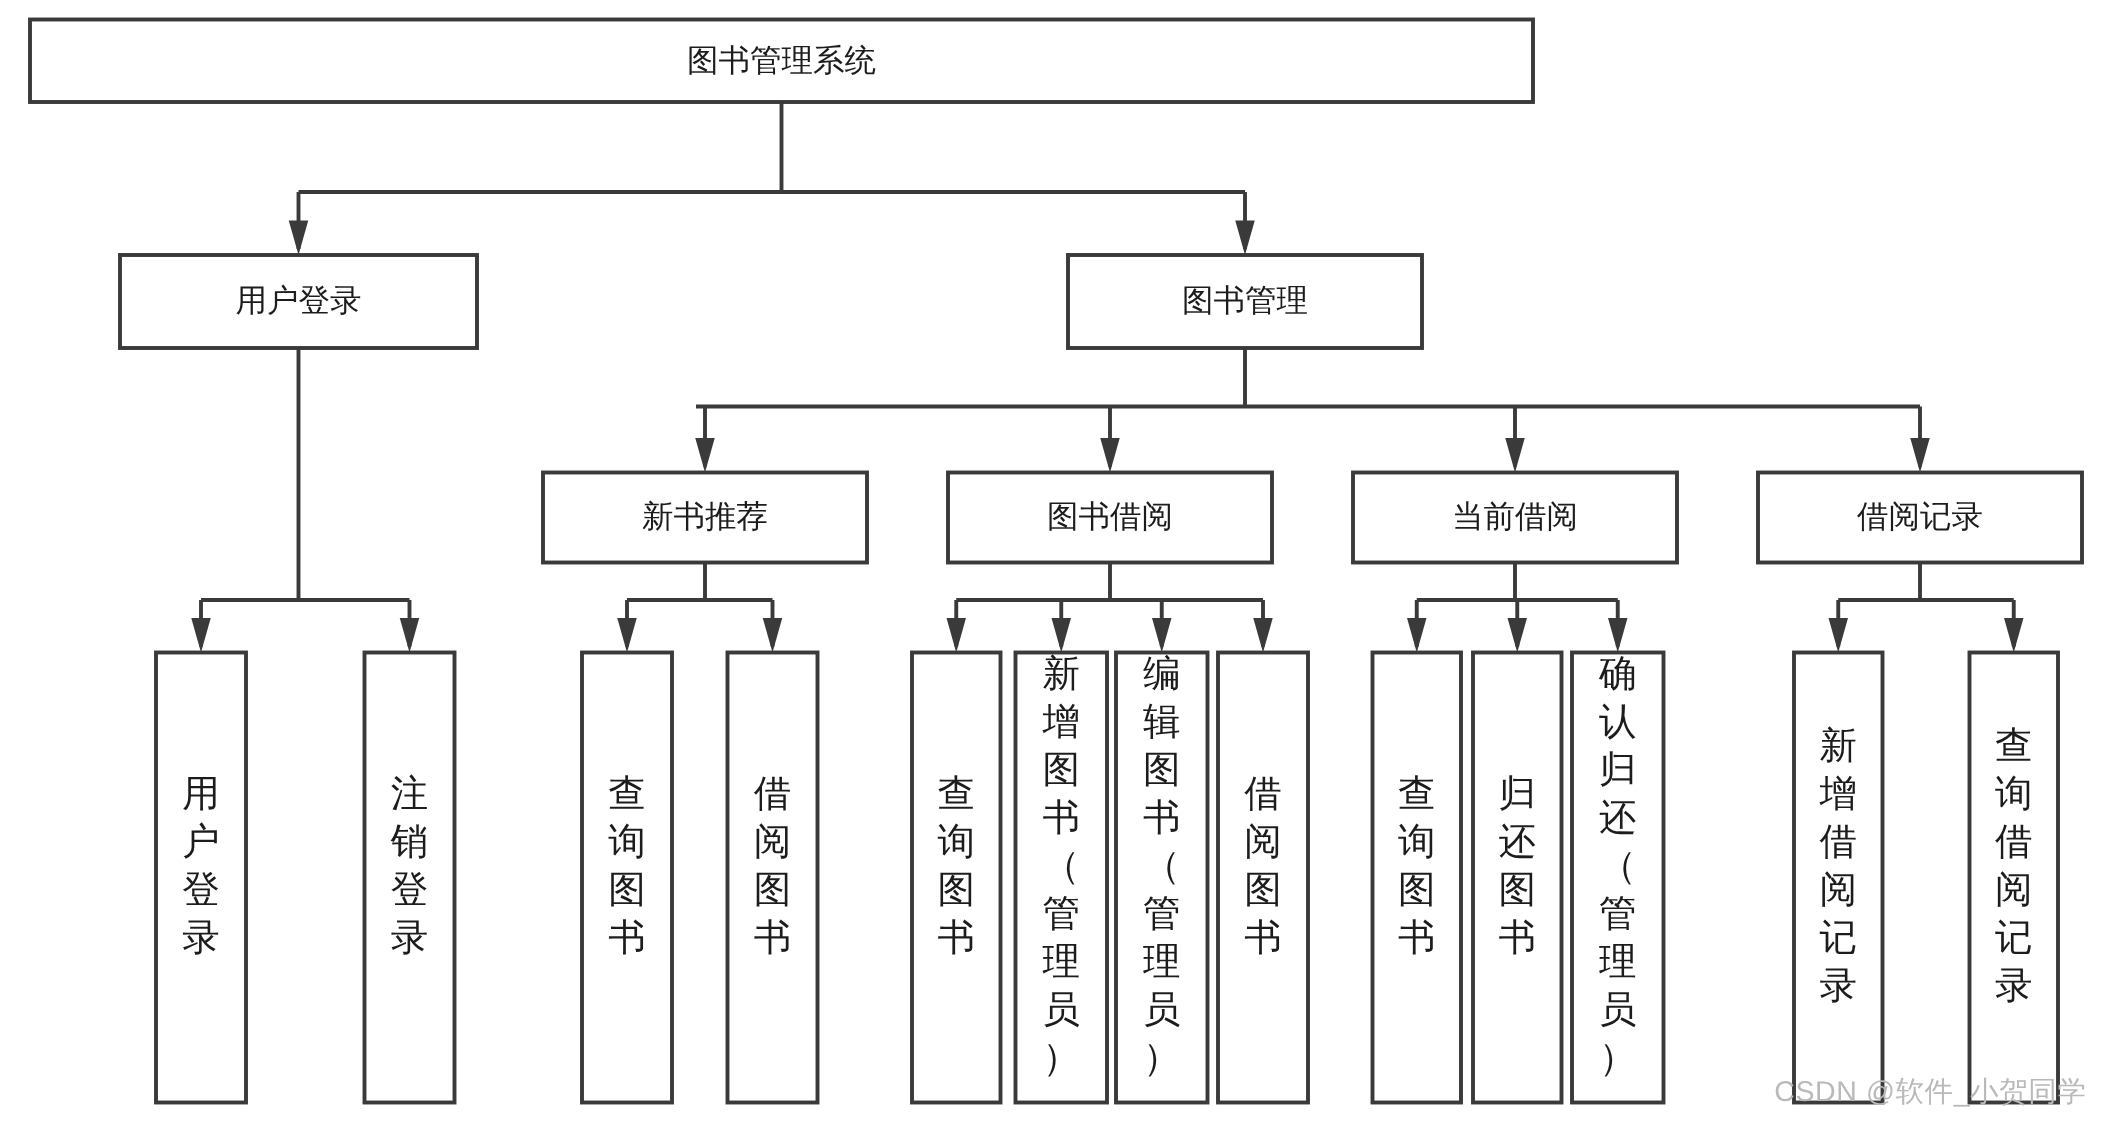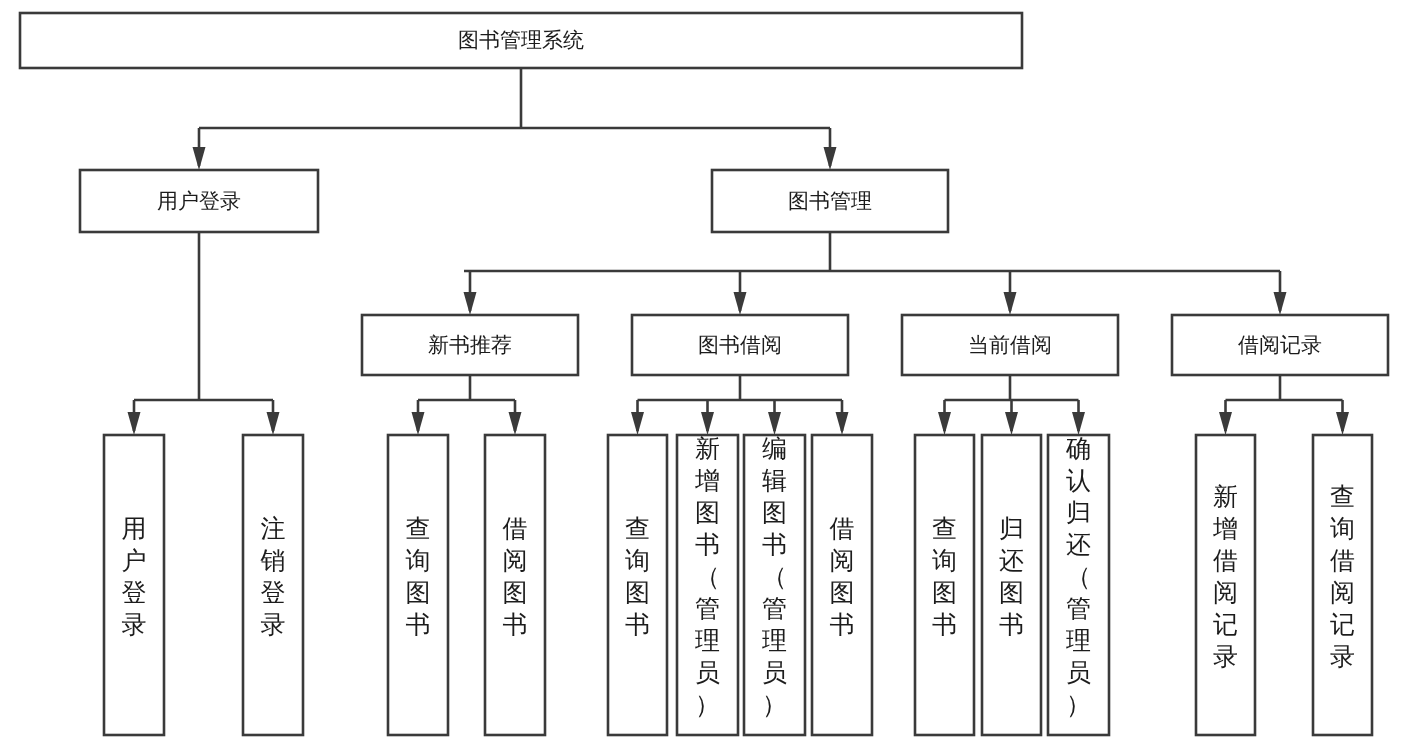--- a/index.html
+++ b/index.html
@@ -210,14 +210,15 @@
           <rect x="1196" y="435" width="59" height="300" class="node-box"></rect>
           <text x="1225.5" y="505" class="node-label-vertical"><tspan x="1225.5" dy="0">新</tspan><tspan x="1225.5" dy="32">增</tspan><tspan x="1225.5" dy="32">借</tspan><tspan x="1225.5" dy="32">阅</tspan><tspan x="1225.5" dy="32">记</tspan><tspan x="1225.5" dy="32">录</tspan></text>
         </g>
         <g>
           <rect x="1313" y="435" width="59" height="300" class="node-box"></rect>
           <text x="1342.5" y="505" class="node-label-vertical"><tspan x="1342.5" dy="0">查</tspan><tspan x="1342.5" dy="32">询</tspan><tspan x="1342.5" dy="32">借</tspan><tspan x="1342.5" dy="32">阅</tspan><tspan x="1342.5" dy="32">记</tspan><tspan x="1342.5" dy="32">录</tspan></text>
         </g>
       </g>
   </svg>
 
+  <div class="watermark">CSDN @软件_小贺同学</div>
 
 </div>
 
 </body></html>

